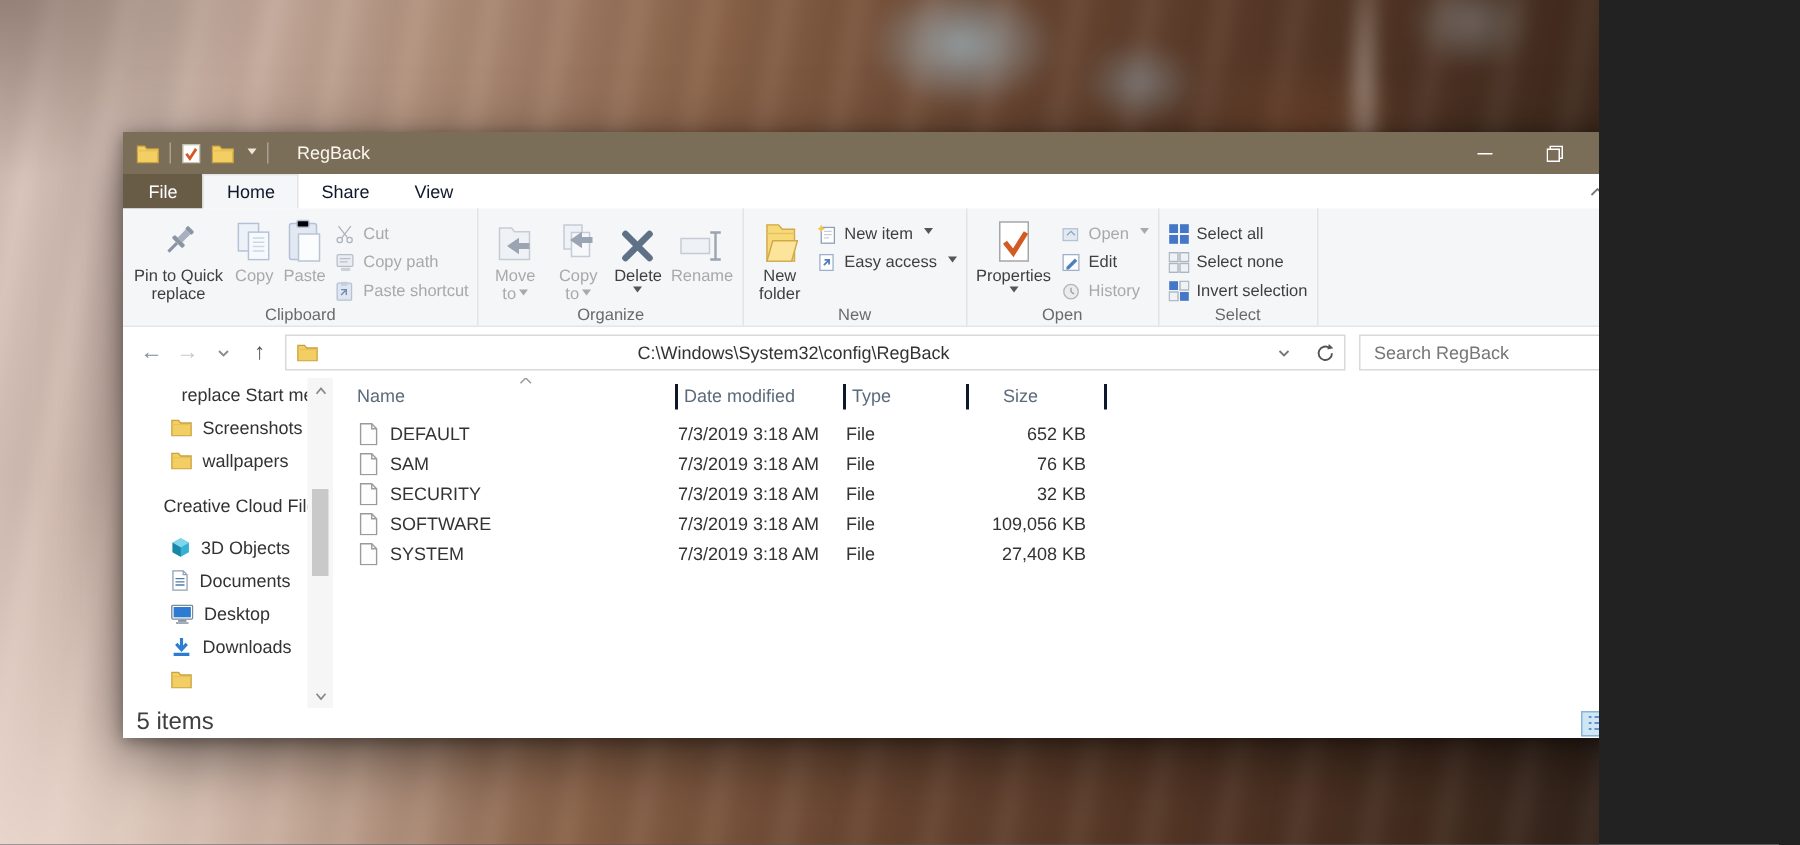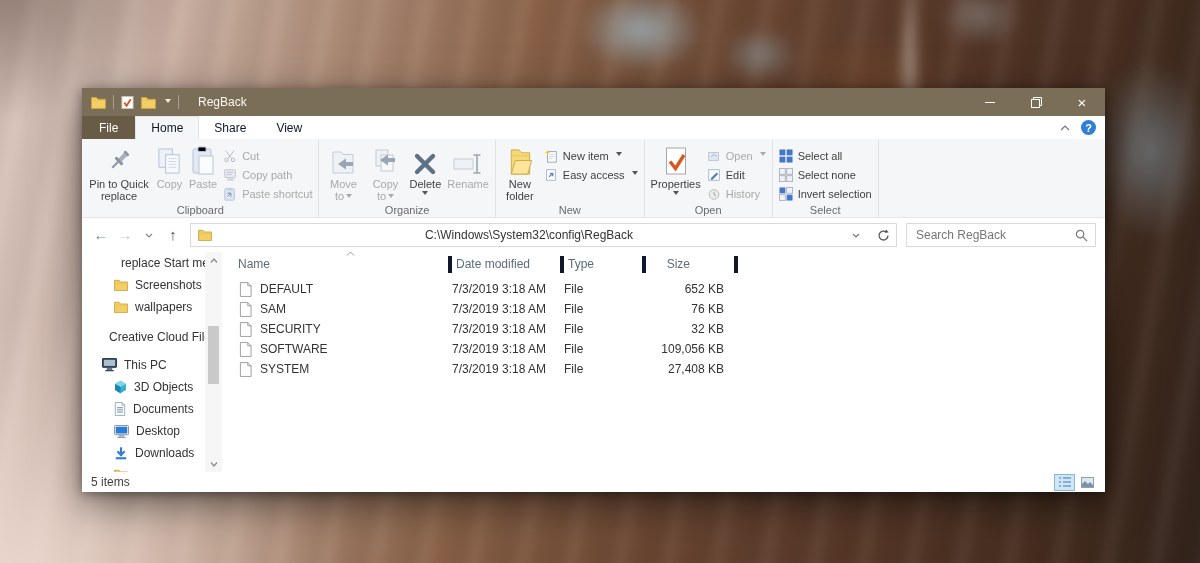--- a/index.html
+++ b/index.html
@@ -1,17 +1,17 @@
 <!DOCTYPE html>
 <html><head>
 <meta charset="utf-8">
 <style>
   html,body { margin:0; padding:0; background:#222; }
   .desktop {
-    position:relative; width:1200px; height:563px; overflow:hidden;
+    position:relative; width:1066px; height:563px; overflow:hidden;
     font-family:"Liberation Sans","DejaVu Sans",sans-serif;
   }
   
   .wallpaper {
     position:absolute; inset:-30px; filter:blur(6px);
     background:
       radial-gradient(90px 60px at 672px 60px, rgba(165,195,210,.70), transparent 70%),
       radial-gradient(55px 40px at 790px 85px, rgba(150,180,195,.45), transparent 70%),
       radial-gradient(80px 130px at 1180px 180px, rgba(140,168,184,.50), transparent 70%),
       radial-gradient(60px 45px at 1010px 45px, rgba(185,205,215,.35), transparent 70%),
@@ -77,30 +77,30 @@
   .sidebar { width:123px; flex:0 0 123px; overflow:hidden; }
   .side-item { height:22px; display:flex; align-items:center; gap:7px; font-size:12px; color:#333; white-space:nowrap; overflow:hidden; }
   .ind1 { padding-left:20px; } .ind2 { padding-left:32px; }
   .gap8 { height:8px; } .gap6 { height:6px; }
   .side-scroll { width:17px; flex:0 0 17px; background:#f6f6f6; display:flex; flex-direction:column; align-items:center; }
   .scroll-arrow { height:16px; display:flex; align-items:center; justify-content:center; color:#8a8a8a; }
   .scroll-spacer-top { height:58px; }
   .scroll-thumb { width:11px; height:58px; background:#c9c9c9; }
   .filelist { flex:1; padding:2px 0 0 12px; overflow:hidden; position:relative; }
   .flist-header { display:grid; grid-template-columns:218px 112px 82px 92px; height:21px; align-items:center; color:#5b6b7b; font-size:12px; position:relative; }
-  .fh-cell { border-right:4px solid #0f172a; padding-left:4px; height:17px; line-height:17px; }
+  .fh-cell { border-right:2px solid #0f172a; padding-left:4px; height:17px; line-height:17px; }
   .fh-size { text-align:right; padding-right:44px; }
   .sort-indicator { position:absolute; left:112px; top:-3px; }
   .flist-rows { margin-top:4px; }
   .flist-row { display:grid; grid-template-columns:218px 112px 82px 92px; height:20px; align-items:center; font-size:12px; color:#333; }
   .cell-name { display:flex; align-items:center; gap:8px; padding-left:5px; overflow:hidden; }
   .cell-size { text-align:right; padding-right:14px; }
   .cell-dim { color:#333; }
   
-  .statusbar { height:20px; flex:0 0 20px; display:flex; align-items:center; padding:0 7px 0 9px; font-size:12px; color:#3f3f3f; }
+  .statusbar { height:20px; flex:0 0 20px; display:flex; align-items:center; padding:0 7px 0 9px; font-size:16px; color:#3f3f3f; }
   .view-toggles { margin-left:auto; display:flex; gap:2px; align-items:center; }
   .vt { width:21px; height:17px; display:flex; align-items:center; justify-content:center; box-sizing:border-box; }
   .vt-active { background:#cfe6f5; border:1px solid #8ab6d6; }
   svg { display:block; }
 </style>
 </head>
 <body>
 
 <div class="desktop">
   <div class="wallpaper"></div>
@@ -457,29 +457,20 @@
         </div>
         <div class="gap8"></div>
         <div class="side-item ind1">
           <svg width="14" height="14" viewBox="0 0 16 16">
               <rect x="0.5" y="0.5" width="15" height="15" rx="3.5" fill="#c33a26"></rect>
               <path d="M4.2 10.5a2.4 2.4 0 0 1 .3-4.7A3.3 3.3 0 0 1 10.9 6.4 2.1 2.1 0 0 1 12 10.5z" fill="#fceae6"></path>
             </svg>
           <span>Creative Cloud File</span>
         </div>
         <div class="gap6"></div>
-        <div class="side-item ind1">
-          <svg width="15" height="14" viewBox="0 0 16 15">
-              <rect x="0.5" y="0.5" width="15" height="9.5" rx="0.5" fill="#34495f" stroke="#22303f"></rect>
-              <rect x="2" y="2" width="12" height="6.5" fill="#aebfcf"></rect>
-              <rect x="5" y="11" width="6" height="1.6" fill="#34495f"></rect>
-              <rect x="3.5" y="13" width="9" height="1.2" fill="#22303f"></rect>
-            </svg>
-          <span>This PC</span>
-        </div>
         <div class="side-item ind2">
           <svg width="13" height="14" viewBox="0 0 16 18">
               <path d="M8 1l7 4v8l-7 4-7-4V5z" fill="#35b1d2"></path>
               <path d="M8 1l7 4-7 4L1 5z" fill="#7fd6ea"></path>
               <path d="M8 9v8l-7-4V5z" fill="#1b86a8"></path>
             </svg>
           <span>3D Objects</span>
         </div>
         <div class="side-item ind2">
           <svg width="12" height="14" viewBox="0 0 14 16">

